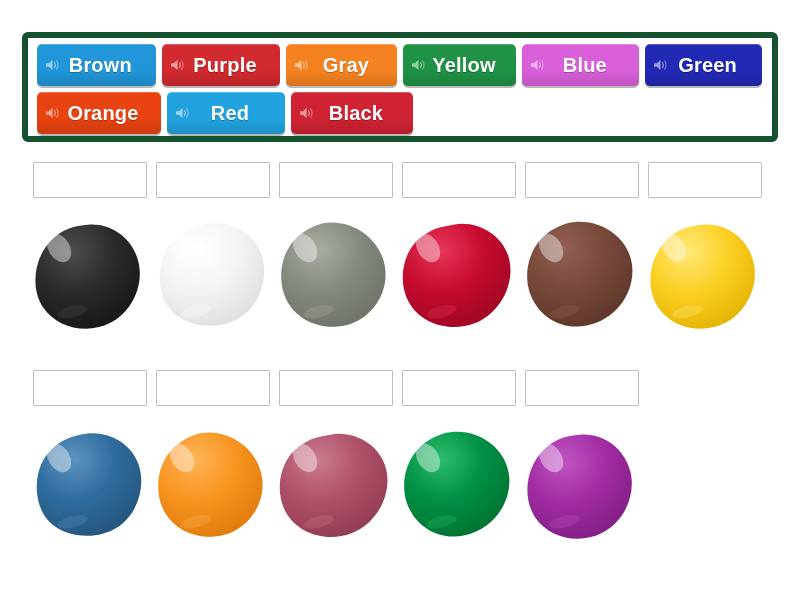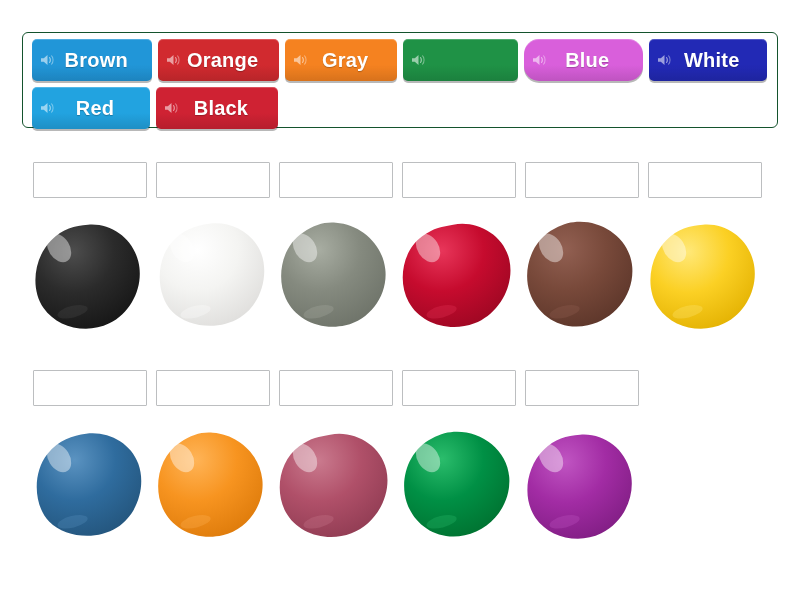--- a/index.html
+++ b/index.html
@@ -20,22 +20,22 @@
     height: 600px;
     background: #ffffff;
   }
 
   
   .tile-tray {
     position: absolute;
     left: 22px;
     top: 32px;
     width: 756px;
-    height: 96px;
-    border: 1px solid #14532d;
+    height: 110px;
+    border: 6px solid #14532d;
     border-radius: 6px;
     background: #ffffff;
     padding: 6px 4px;
   }
   .tray-row {
     display: flex;
     height: 46px;
     margin-bottom: 2px;
     padding-left: 5px;
   }
@@ -125,55 +125,64 @@
             <path d="M12.4 2.6c2.1 1.8 2.1 7 0 8.8" stroke="#ffffff" stroke-width="1.1" fill="none" stroke-linecap="round" opacity="0.75"></path>
           </svg>
           <span class="tile-label">Brown</span>
         </div>
         <div class="word-tile" style="width: 124px; background: linear-gradient(rgb(209, 42, 47) 0%, rgb(209, 42, 47) 62%, rgba(0, 0, 0, 0.12) 100%), rgb(209, 42, 47);">
           <svg class="speaker-icon" viewBox="0 0 16 14" xmlns="http://www.w3.org/2000/svg">
             <path d="M1 5h3L8 1.6v10.8L4 9H1z" fill="#ffffff"></path>
             <path d="M10.2 4.4c1.1 1 1.1 4.2 0 5.2" stroke="#ffffff" stroke-width="1.3" fill="none" stroke-linecap="round"></path>
             <path d="M12.4 2.6c2.1 1.8 2.1 7 0 8.8" stroke="#ffffff" stroke-width="1.1" fill="none" stroke-linecap="round" opacity="0.75"></path>
           </svg>
+          <span class="tile-label">Purple</span>
+        </div>
+        <div class="word-tile" style="width: 116px; background: linear-gradient(rgb(245, 130, 32) 0%, rgb(245, 130, 32) 62%, rgba(0, 0, 0, 0.12) 100%), rgb(245, 130, 32); align-items: center;">
+          <svg class="speaker-icon" viewBox="0 0 16 14" xmlns="http://www.w3.org/2000/svg">
+            <path d="M1 5h3L8 1.6v10.8L4 9H1z" fill="#ffffff"></path>
+            <path d="M10.2 4.4c1.1 1 1.1 4.2 0 5.2" stroke="#ffffff" stroke-width="1.3" fill="none" stroke-linecap="round"></path>
+            <path d="M12.4 2.6c2.1 1.8 2.1 7 0 8.8" stroke="#ffffff" stroke-width="1.1" fill="none" stroke-linecap="round" opacity="0.75"></path>
+          </svg>
+          <span class="tile-label">Gray</span>
+        </div>
+        <div class="word-tile" style="width: 118px; background: linear-gradient(rgb(31, 146, 70) 0%, rgb(31, 146, 70) 62%, rgba(0, 0, 0, 0.12) 100%), rgb(31, 146, 70);">
+          <svg class="speaker-icon" viewBox="0 0 16 14" xmlns="http://www.w3.org/2000/svg">
+            <path d="M1 5h3L8 1.6v10.8L4 9H1z" fill="#ffffff"></path>
+            <path d="M10.2 4.4c1.1 1 1.1 4.2 0 5.2" stroke="#ffffff" stroke-width="1.3" fill="none" stroke-linecap="round"></path>
+            <path d="M12.4 2.6c2.1 1.8 2.1 7 0 8.8" stroke="#ffffff" stroke-width="1.1" fill="none" stroke-linecap="round" opacity="0.75"></path>
+          </svg>
+          <span class="tile-label">Yellow</span>
+        </div>
+        <div class="word-tile" style="width: 122px; background: linear-gradient(rgb(217, 95, 219) 0%, rgb(217, 95, 219) 62%, rgba(0, 0, 0, 0.12) 100%), rgb(217, 95, 219);">
+          <svg class="speaker-icon" viewBox="0 0 16 14" xmlns="http://www.w3.org/2000/svg">
+            <path d="M1 5h3L8 1.6v10.8L4 9H1z" fill="#ffffff"></path>
+            <path d="M10.2 4.4c1.1 1 1.1 4.2 0 5.2" stroke="#ffffff" stroke-width="1.3" fill="none" stroke-linecap="round"></path>
+            <path d="M12.4 2.6c2.1 1.8 2.1 7 0 8.8" stroke="#ffffff" stroke-width="1.1" fill="none" stroke-linecap="round" opacity="0.75"></path>
+          </svg>
+          <span class="tile-label">Blue</span>
+        </div>
+        <div class="word-tile" style="width: 122px; background: linear-gradient(rgb(34, 41, 181) 0%, rgb(34, 41, 181) 62%, rgba(0, 0, 0, 0.12) 100%), rgb(34, 41, 181);">
+          <svg class="speaker-icon" viewBox="0 0 16 14" xmlns="http://www.w3.org/2000/svg">
+            <path d="M1 5h3L8 1.6v10.8L4 9H1z" fill="#ffffff"></path>
+            <path d="M10.2 4.4c1.1 1 1.1 4.2 0 5.2" stroke="#ffffff" stroke-width="1.3" fill="none" stroke-linecap="round"></path>
+            <path d="M12.4 2.6c2.1 1.8 2.1 7 0 8.8" stroke="#ffffff" stroke-width="1.1" fill="none" stroke-linecap="round" opacity="0.75"></path>
+          </svg>
+          <span class="tile-label">Green</span>
+        </div>
+      </div>
+    <div class="tray-row" id="tray-row-1">
+        <div class="word-tile" style="width: 124px; background: linear-gradient(rgb(232, 67, 16) 0%, rgb(232, 67, 16) 62%, rgba(0, 0, 0, 0.12) 100%), rgb(232, 67, 16);">
+          <svg class="speaker-icon" viewBox="0 0 16 14" xmlns="http://www.w3.org/2000/svg">
+            <path d="M1 5h3L8 1.6v10.8L4 9H1z" fill="#ffffff"></path>
+            <path d="M10.2 4.4c1.1 1 1.1 4.2 0 5.2" stroke="#ffffff" stroke-width="1.3" fill="none" stroke-linecap="round"></path>
+            <path d="M12.4 2.6c2.1 1.8 2.1 7 0 8.8" stroke="#ffffff" stroke-width="1.1" fill="none" stroke-linecap="round" opacity="0.75"></path>
+          </svg>
           <span class="tile-label">Orange</span>
         </div>
-        <div class="word-tile" style="width: 116px; background: linear-gradient(rgb(245, 130, 32) 0%, rgb(245, 130, 32) 62%, rgba(0, 0, 0, 0.12) 100%), rgb(245, 130, 32); align-items: center;">
-          <svg class="speaker-icon" viewBox="0 0 16 14" xmlns="http://www.w3.org/2000/svg">
-            <path d="M1 5h3L8 1.6v10.8L4 9H1z" fill="#ffffff"></path>
-            <path d="M10.2 4.4c1.1 1 1.1 4.2 0 5.2" stroke="#ffffff" stroke-width="1.3" fill="none" stroke-linecap="round"></path>
-            <path d="M12.4 2.6c2.1 1.8 2.1 7 0 8.8" stroke="#ffffff" stroke-width="1.1" fill="none" stroke-linecap="round" opacity="0.75"></path>
-          </svg>
-          <span class="tile-label">Gray</span>
-        </div>
-        <div class="word-tile" style="width: 118px; background: linear-gradient(rgb(31, 146, 70) 0%, rgb(31, 146, 70) 62%, rgba(0, 0, 0, 0.12) 100%), rgb(31, 146, 70);">
-          <svg class="speaker-icon" viewBox="0 0 16 14" xmlns="http://www.w3.org/2000/svg">
-            <path d="M1 5h3L8 1.6v10.8L4 9H1z" fill="#ffffff"></path>
-            <path d="M10.2 4.4c1.1 1 1.1 4.2 0 5.2" stroke="#ffffff" stroke-width="1.3" fill="none" stroke-linecap="round"></path>
-            <path d="M12.4 2.6c2.1 1.8 2.1 7 0 8.8" stroke="#ffffff" stroke-width="1.1" fill="none" stroke-linecap="round" opacity="0.75"></path>
-          </svg>
-        </div>
-        <div class="word-tile" style="width: 122px; background: linear-gradient(rgb(217, 95, 219) 0%, rgb(217, 95, 219) 62%, rgba(0, 0, 0, 0.12) 100%), rgb(217, 95, 219); border-radius: 15px;">
-          <svg class="speaker-icon" viewBox="0 0 16 14" xmlns="http://www.w3.org/2000/svg">
-            <path d="M1 5h3L8 1.6v10.8L4 9H1z" fill="#ffffff"></path>
-            <path d="M10.2 4.4c1.1 1 1.1 4.2 0 5.2" stroke="#ffffff" stroke-width="1.3" fill="none" stroke-linecap="round"></path>
-            <path d="M12.4 2.6c2.1 1.8 2.1 7 0 8.8" stroke="#ffffff" stroke-width="1.1" fill="none" stroke-linecap="round" opacity="0.75"></path>
-          </svg>
-          <span class="tile-label">Blue</span>
-        </div>
-        <div class="word-tile" style="width: 122px; background: linear-gradient(rgb(34, 41, 181) 0%, rgb(34, 41, 181) 62%, rgba(0, 0, 0, 0.12) 100%), rgb(34, 41, 181);">
-          <svg class="speaker-icon" viewBox="0 0 16 14" xmlns="http://www.w3.org/2000/svg">
-            <path d="M1 5h3L8 1.6v10.8L4 9H1z" fill="#ffffff"></path>
-            <path d="M10.2 4.4c1.1 1 1.1 4.2 0 5.2" stroke="#ffffff" stroke-width="1.3" fill="none" stroke-linecap="round"></path>
-            <path d="M12.4 2.6c2.1 1.8 2.1 7 0 8.8" stroke="#ffffff" stroke-width="1.1" fill="none" stroke-linecap="round" opacity="0.75"></path>
-          </svg>
-          <span class="tile-label">White</span>
-        </div>
-      </div>
-    <div class="tray-row" id="tray-row-1">
         <div class="word-tile" style="width: 118px; background: linear-gradient(rgb(34, 163, 224) 0%, rgb(34, 163, 224) 62%, rgba(0, 0, 0, 0.12) 100%), rgb(34, 163, 224);">
           <svg class="speaker-icon" viewBox="0 0 16 14" xmlns="http://www.w3.org/2000/svg">
             <path d="M1 5h3L8 1.6v10.8L4 9H1z" fill="#ffffff"></path>
             <path d="M10.2 4.4c1.1 1 1.1 4.2 0 5.2" stroke="#ffffff" stroke-width="1.3" fill="none" stroke-linecap="round"></path>
             <path d="M12.4 2.6c2.1 1.8 2.1 7 0 8.8" stroke="#ffffff" stroke-width="1.1" fill="none" stroke-linecap="round" opacity="0.75"></path>
           </svg>
           <span class="tile-label">Red</span>
         </div>
         <div class="word-tile" style="width: 122px; background: linear-gradient(rgb(207, 34, 51) 0%, rgb(207, 34, 51) 62%, rgba(0, 0, 0, 0.12) 100%), rgb(207, 34, 51); text-align: center;">
           <svg class="speaker-icon" viewBox="0 0 16 14" xmlns="http://www.w3.org/2000/svg">

